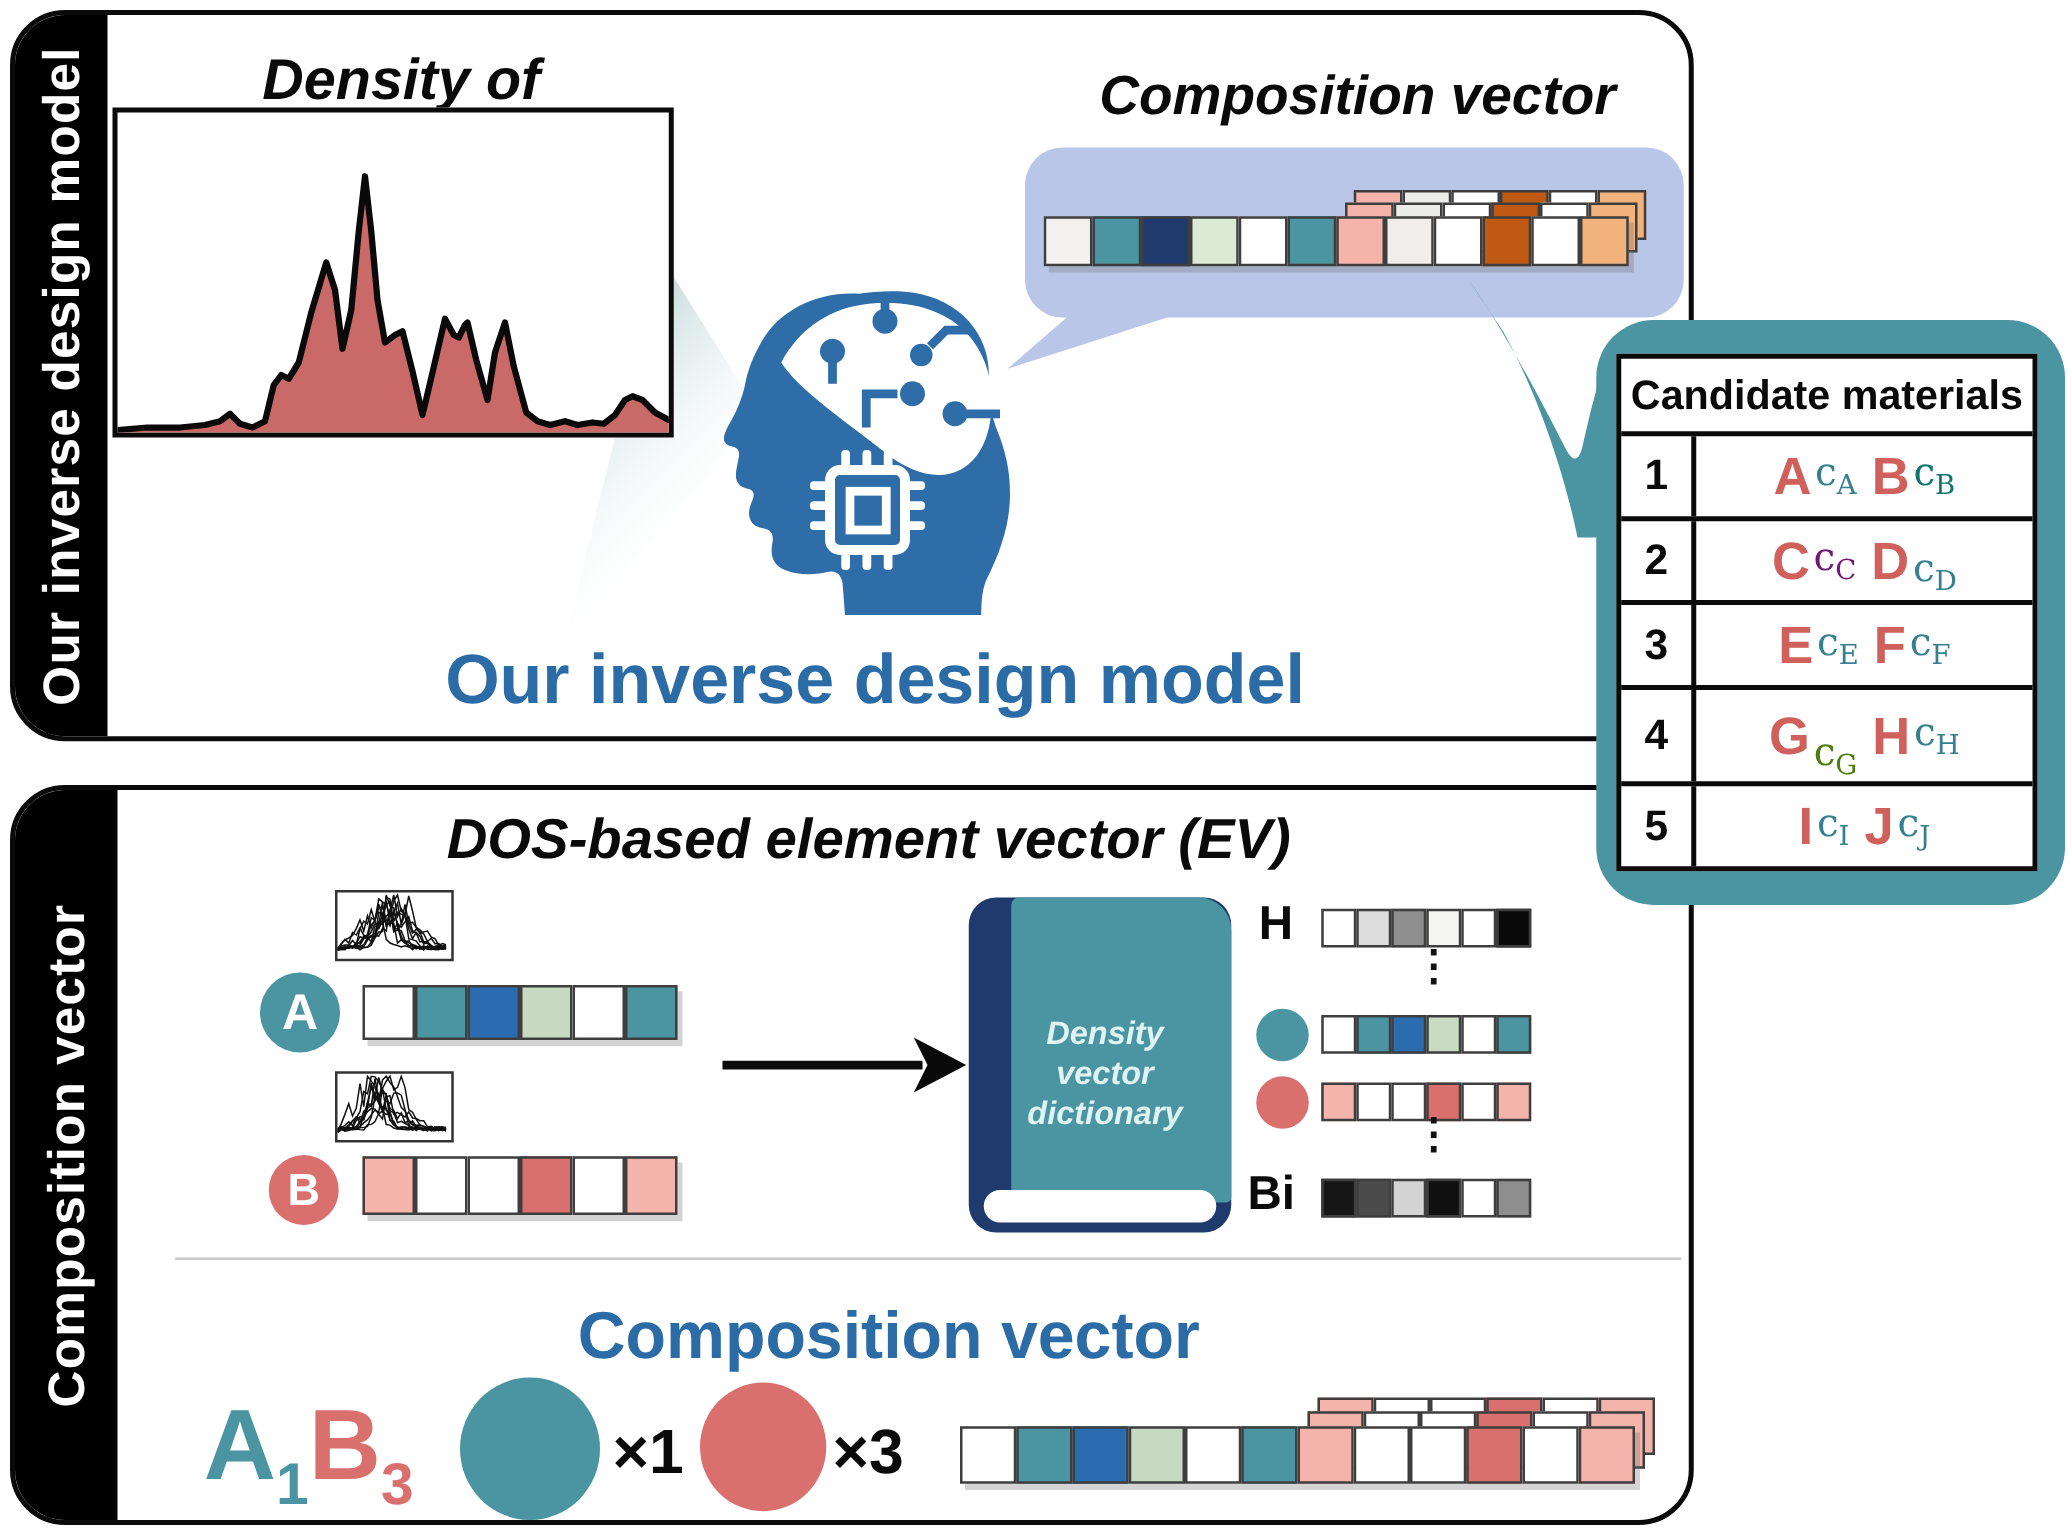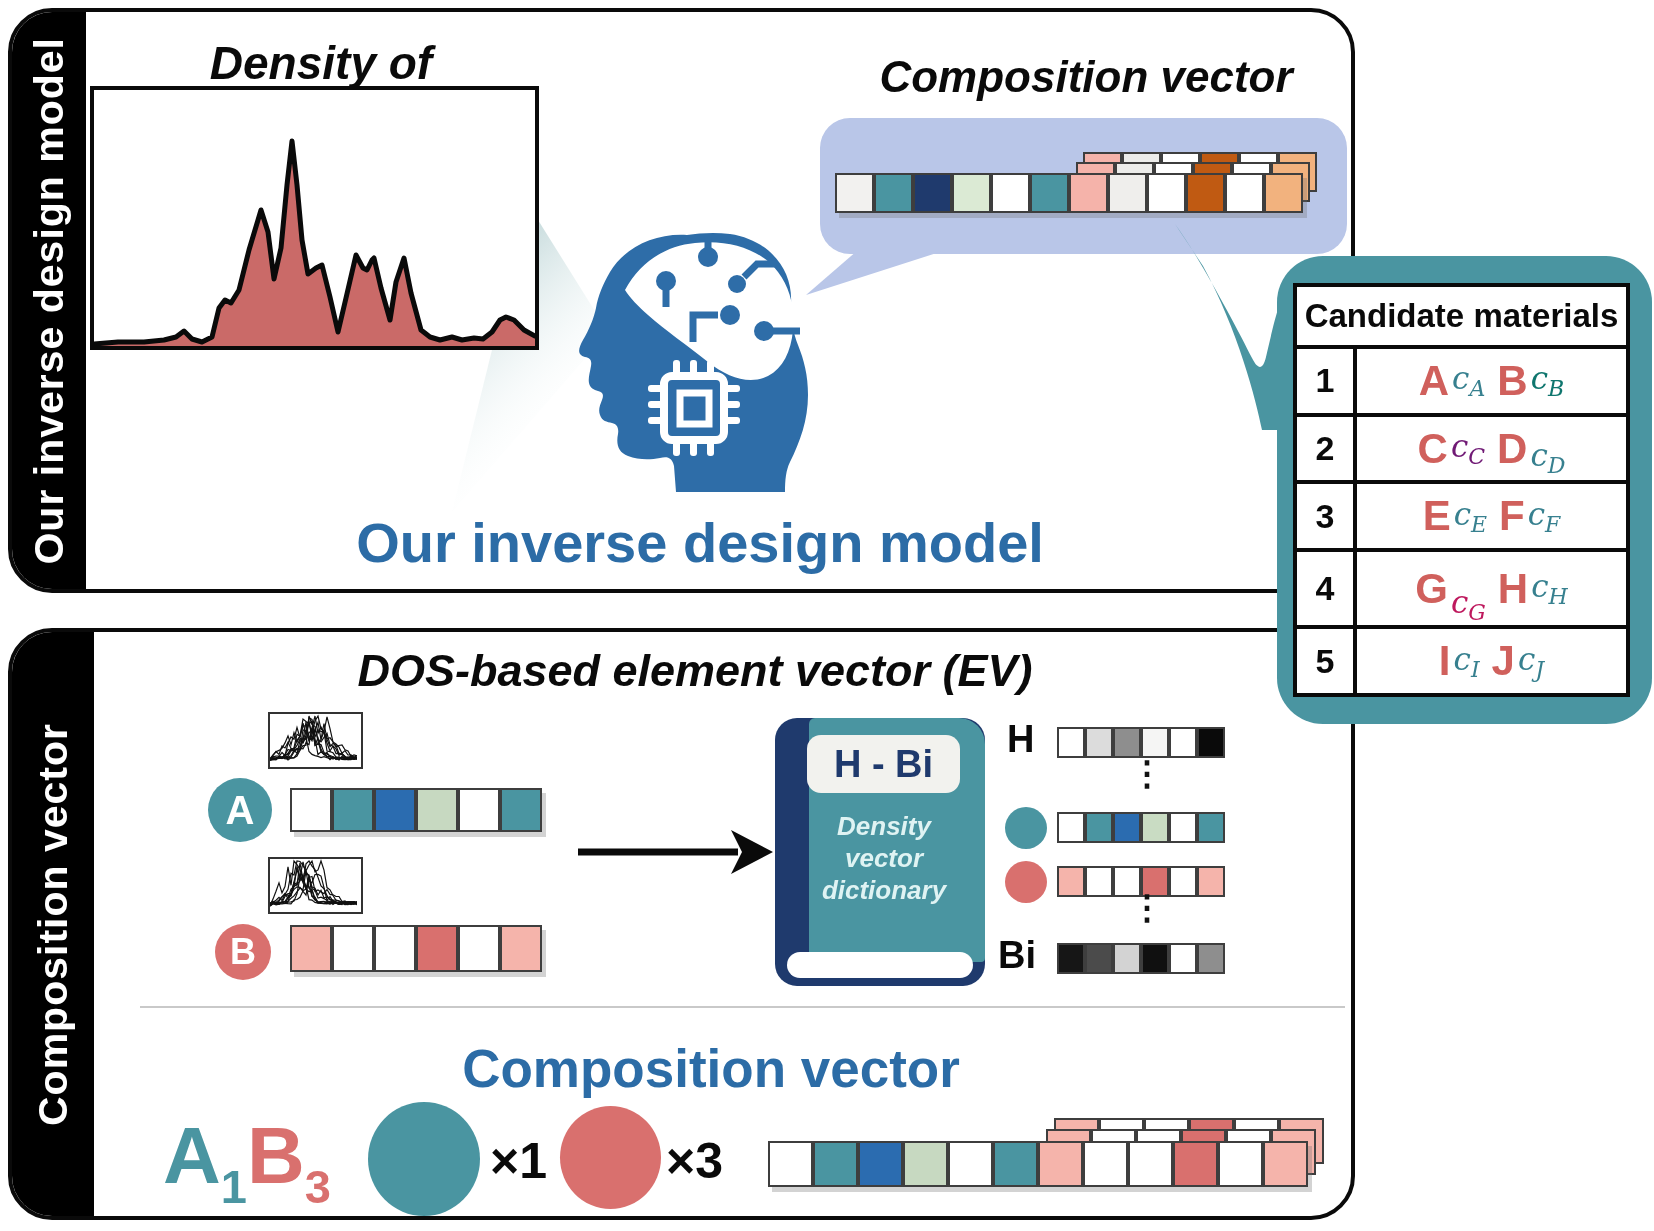--- a/index.html
+++ b/index.html
@@ -40,21 +40,21 @@
   #cand-table{position:absolute;left:1293px;top:283px;width:337px;height:414px;border:4px solid #0a0a0a;background:#fff;
               box-sizing:border-box;display:flex;flex-direction:column;z-index:4;}
   #cand-head{height:58px;display:flex;align-items:center;justify-content:center;
              font-weight:bold;font-size:33px;color:#0a0a0a;}
   .trow{flex:1;display:flex;border-top:4px solid #0a0a0a;}
   .trow .num{width:56px;border-right:4px solid #0a0a0a;display:flex;align-items:center;justify-content:center;
              font-weight:bold;font-size:34px;color:#0a0a0a;}
   .trow .formula{flex:1;display:flex;align-items:center;justify-content:center;}
   .formula .el{color:#d0605c;font-weight:bold;font-size:42px;margin-left:12px;}
   .formula .el:first-child{margin-left:0;}
-  .formula .coef{color:#37808f;font-style:italic;font-family:"DejaVu Serif",serif;font-size:31px;margin-left:3px;}
+  .formula .coef{color:#37808f;font-family:"DejaVu Serif",serif;font-size:31px;margin-left:3px;}
   .formula .coef sub{font-size:22px;}
   
   #book{position:absolute;left:775px;top:718px;width:210px;height:268px;background:#1f3a6d;border-radius:22px;z-index:3;}
   #book-cover{position:absolute;left:34px;top:0;right:0;height:244px;background:#4a95a1;border-radius:6px 26px 4px 4px;}
   #book-label{position:absolute;left:32px;top:17px;width:153px;height:58px;background:#f2f2ee;border-radius:14px;
               display:flex;align-items:center;justify-content:center;color:#1f3a6d;font-weight:bold;font-size:38px;}
   #book-caption{position:absolute;left:30px;top:92px;width:158px;text-align:center;color:#dff3f3;
                 font-weight:bold;font-style:italic;font-size:26px;line-height:32px;}
   #book-pages{position:absolute;left:12px;bottom:8px;width:186px;height:26px;background:#fff;border-radius:13px;}
   .dict-label{position:absolute;font-weight:bold;font-size:38px;color:#0a0a0a;z-index:3;}
@@ -232,21 +232,21 @@
           <span class="el" style="color: rgb(208, 96, 92);">E</span>
           <span class="coef" style="color: rgb(55, 128, 143);">c<sub>E</sub></span>
           <span class="el" style="color: rgb(208, 96, 92);">F</span>
           <span class="coef" style="color: rgb(55, 128, 143);">c<sub>F</sub></span>
         </div>
       </div>
       <div class="trow">
         <div class="num">4</div>
         <div class="formula">
           <span class="el" style="color: rgb(208, 96, 92);">G</span>
-          <span class="coef" style="color: #be185d; margin-top: 32px;">c<sub>G</sub></span>
+          <span class="coef" style="color: #4d7c0f; margin-top: 32px;">c<sub>G</sub></span>
           <span class="el" style="color: rgb(208, 96, 92);">H</span>
           <span class="coef" style="color: rgb(55, 128, 143);">c<sub>H</sub></span>
         </div>
       </div>
       <div class="trow">
         <div class="num">5</div>
         <div class="formula">
           <span class="el" style="color: rgb(208, 96, 92);">I</span>
           <span class="coef" style="color: rgb(55, 128, 143);">c<sub>I</sub></span>
           <span class="el" style="color: rgb(208, 96, 92);">J</span>
@@ -306,21 +306,20 @@
       <div class="cell" style="background: rgb(245, 180, 171);"></div>
       <div class="cell" style="background: rgb(255, 255, 255);"></div>
       <div class="cell" style="background: rgb(255, 255, 255);"></div>
       <div class="cell" style="background: rgb(217, 112, 110);"></div>
       <div class="cell" style="background: rgb(255, 255, 255);"></div>
       <div class="cell" style="background: rgb(245, 180, 171);"></div>
     </div>
 
   <div id="book">
     <div id="book-cover"></div>
-    <div id="book-label">H - Bi</div>
     <div id="book-caption">
       <span>Density vector</span><br>
       <span>dictionary</span>
     </div>
     <div id="book-pages"></div>
   </div>
 
   <div class="dict-label" style="left:1007px;top:718px;">H</div>
   <div class="cells cells-dict" style="left:1057px;top:727px;">
       <div class="cell" style="background: rgb(255, 255, 255);"></div>

